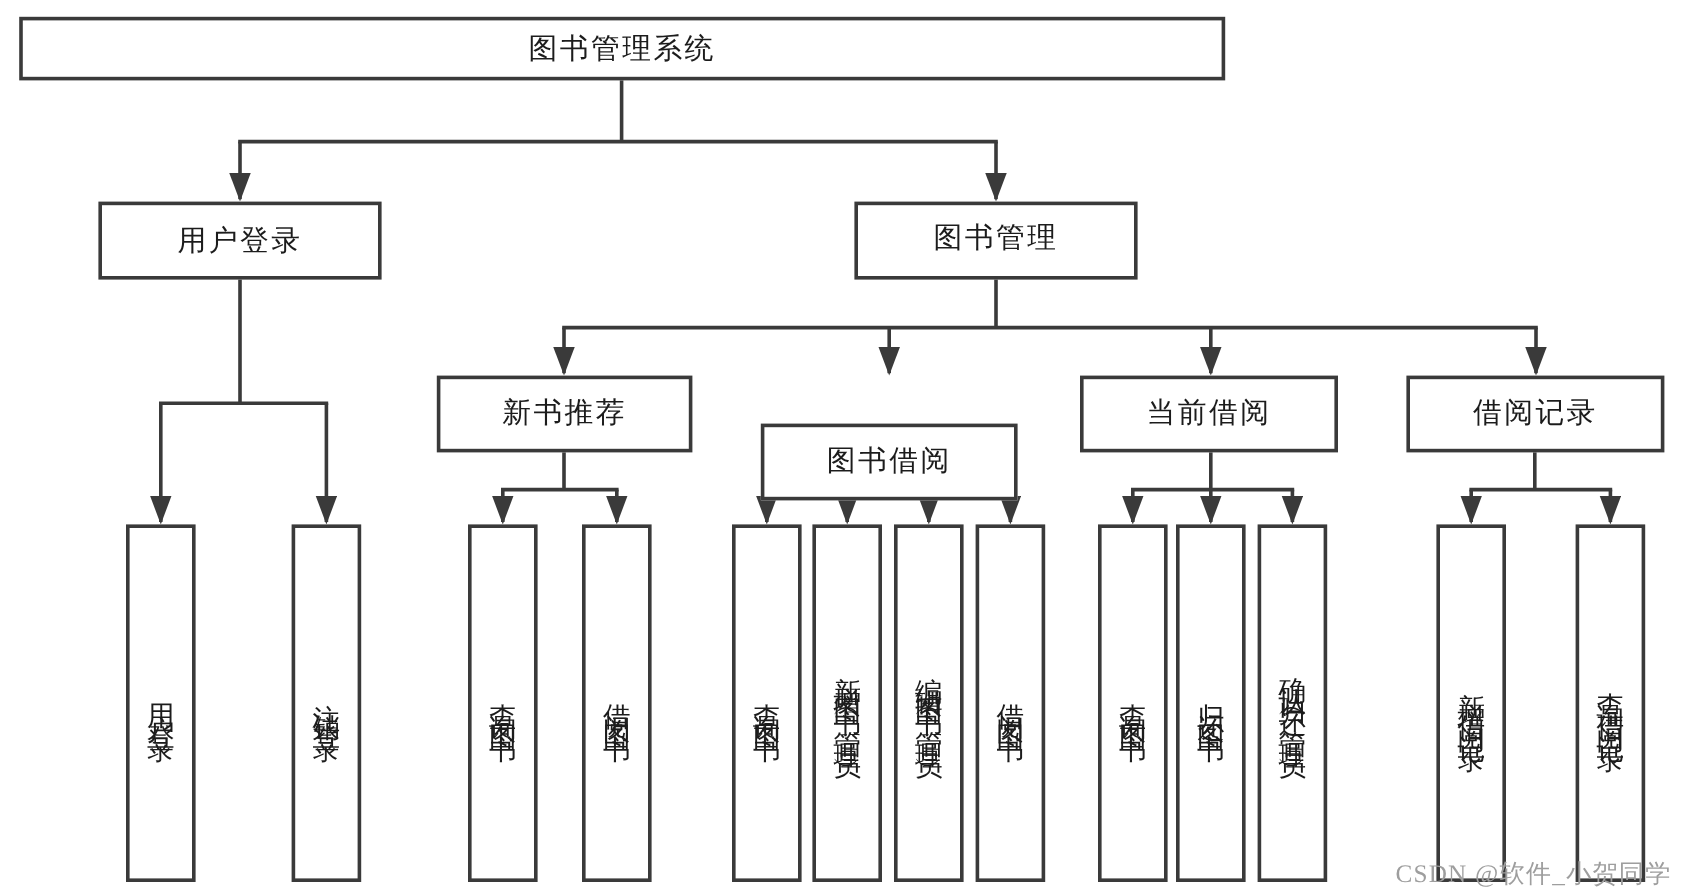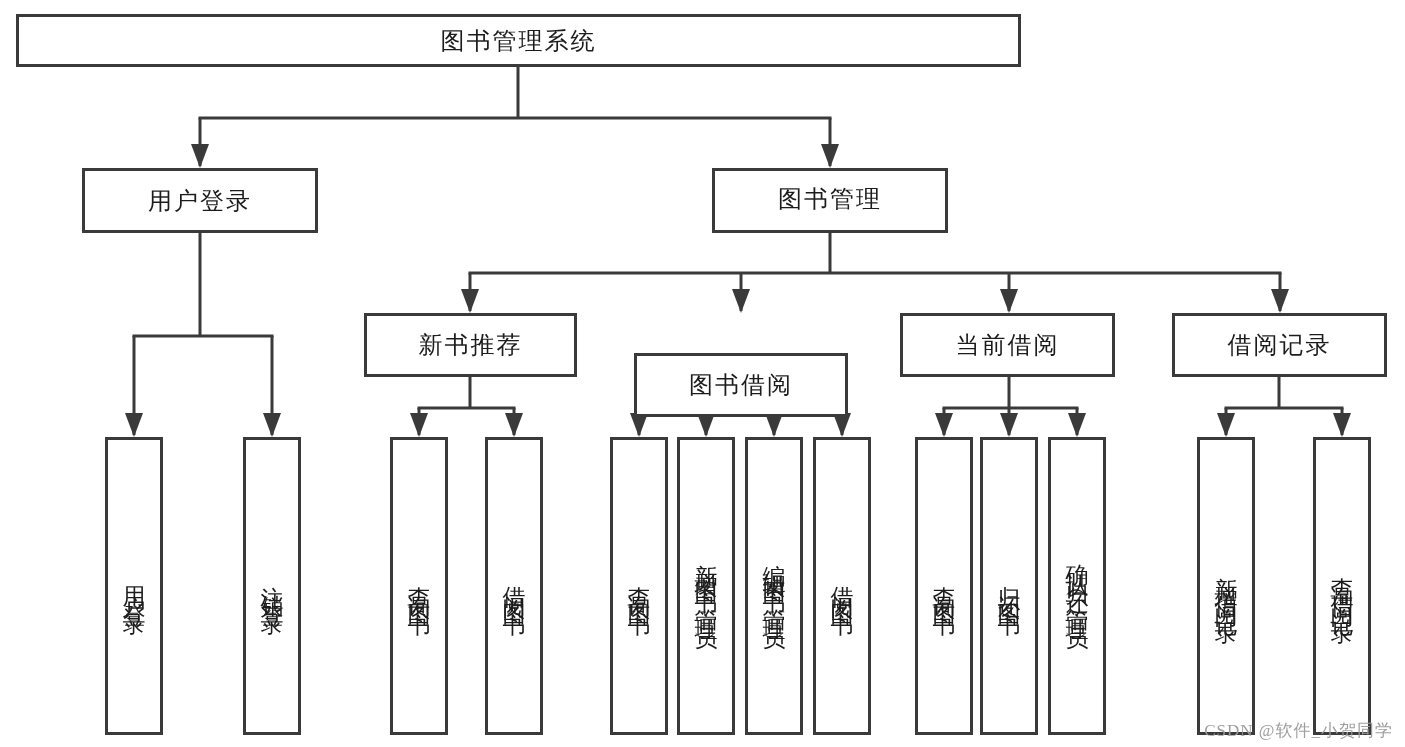--- a/index.html
+++ b/index.html
@@ -40,21 +40,21 @@
   .node.v{
     writing-mode:vertical-rl;
     font-size:23px;
     letter-spacing:9px;
     line-height:1;
   }
   .watermark{
     position:absolute;
     right:12px;
     bottom:5px;
-    font-size:17px;
+    font-size:21px;
     letter-spacing:1px;
     color:var(--watermark);
     white-space:nowrap;
   }
 </style>
 </head>
 <body>
 
 <div class="canvas">
 

